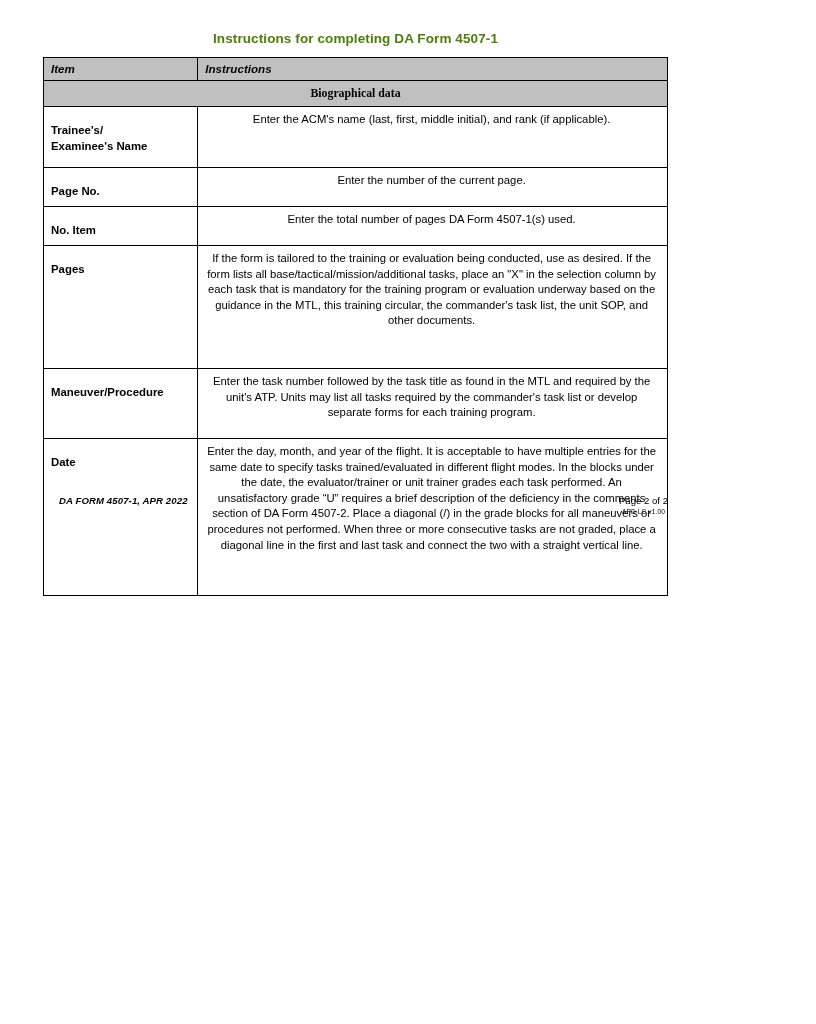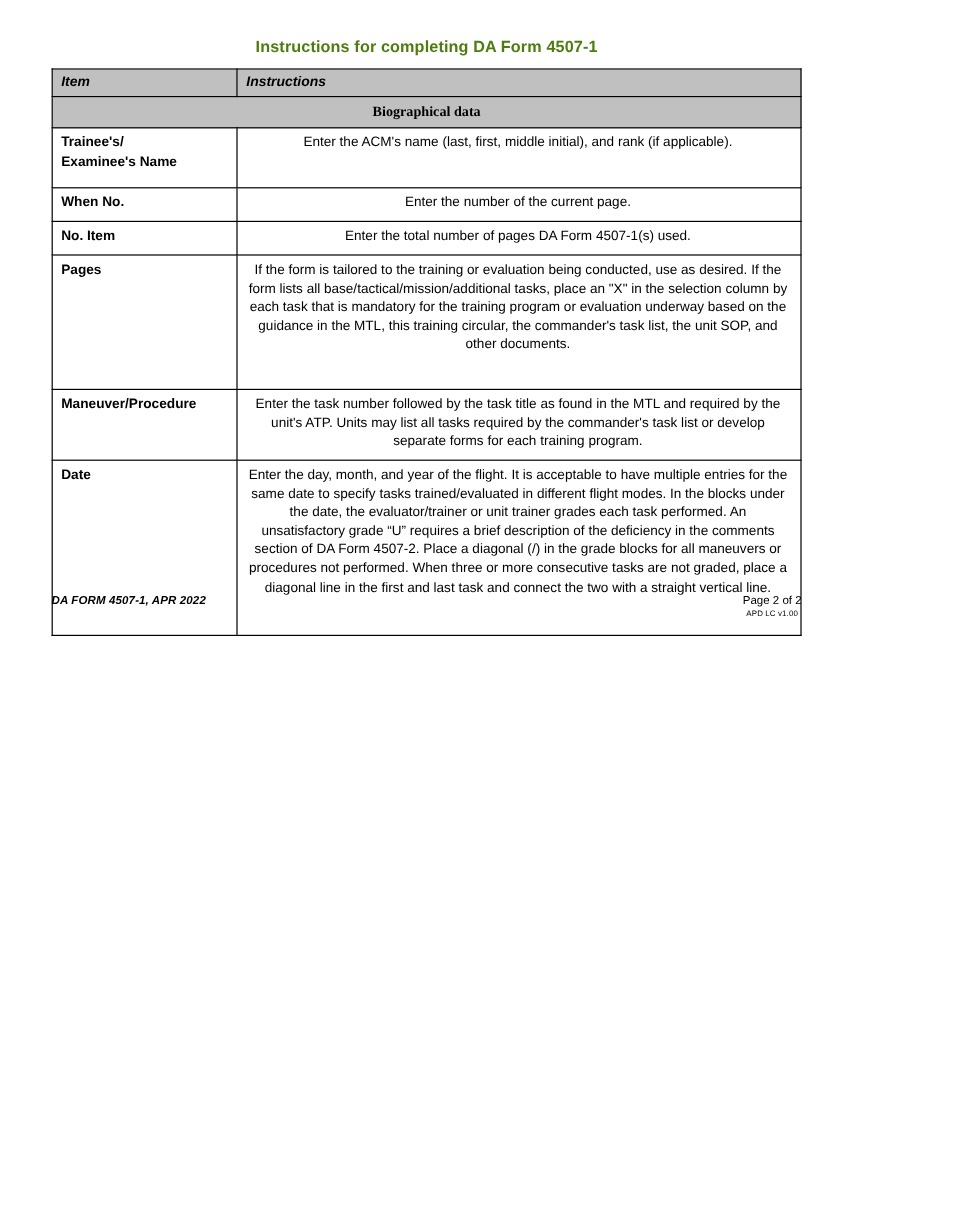--- a/index.html
+++ b/index.html
@@ -80,20 +80,21 @@
     font-weight: bold;
     line-height: 14px;
     font-family: Liberation Serif, serif;
   }
 
   .item-label {
     font-weight: bold;
     font-size: 11.4px;
     line-height: 15.6px;
     padding: 5px 7px 6px 7px;
+    margin-top: 11px;
   }
   .instr-body {
     font-size: 11.3px;
     line-height: 15.6px;
     padding: 5px 9px 6px 7px;
     text-align: center;
   }
 
   
   .h-name   { height: 38px; }
@@ -105,21 +106,21 @@
   
   .footer {
     position: absolute;
     left: 43px;
     top: 495px;
     width: 625px;
     height: 24px;
   }
   .footer-left {
     position: absolute;
-    left: 0;
+    left: 16px;
     top: 0;
     font-size: 9.6px;
     font-weight: bold;
     font-style: italic;
     letter-spacing: 0.1px;
   }
   .footer-right {
     position: absolute;
     right: 0;
     top: 0;
@@ -168,21 +169,21 @@
           <div class="item-label h-name" style="white-space:pre-line;">Trainee's/
 Examinee's Name</div>
         </td>
         <td>
           <div class="instr-body">Enter the ACM's name (last, first, middle initial), and rank (if applicable).</div>
         </td>
       </tr>
 
       <tr>
         <td>
-          <div class="item-label h-one">When No.</div>
+          <div class="item-label h-one">Page No.</div>
         </td>
         <td>
           <div class="instr-body">Enter the number of the current page.</div>
         </td>
       </tr>
 
       <tr>
         <td>
           <div class="item-label h-one">No. Item</div>
         </td>

